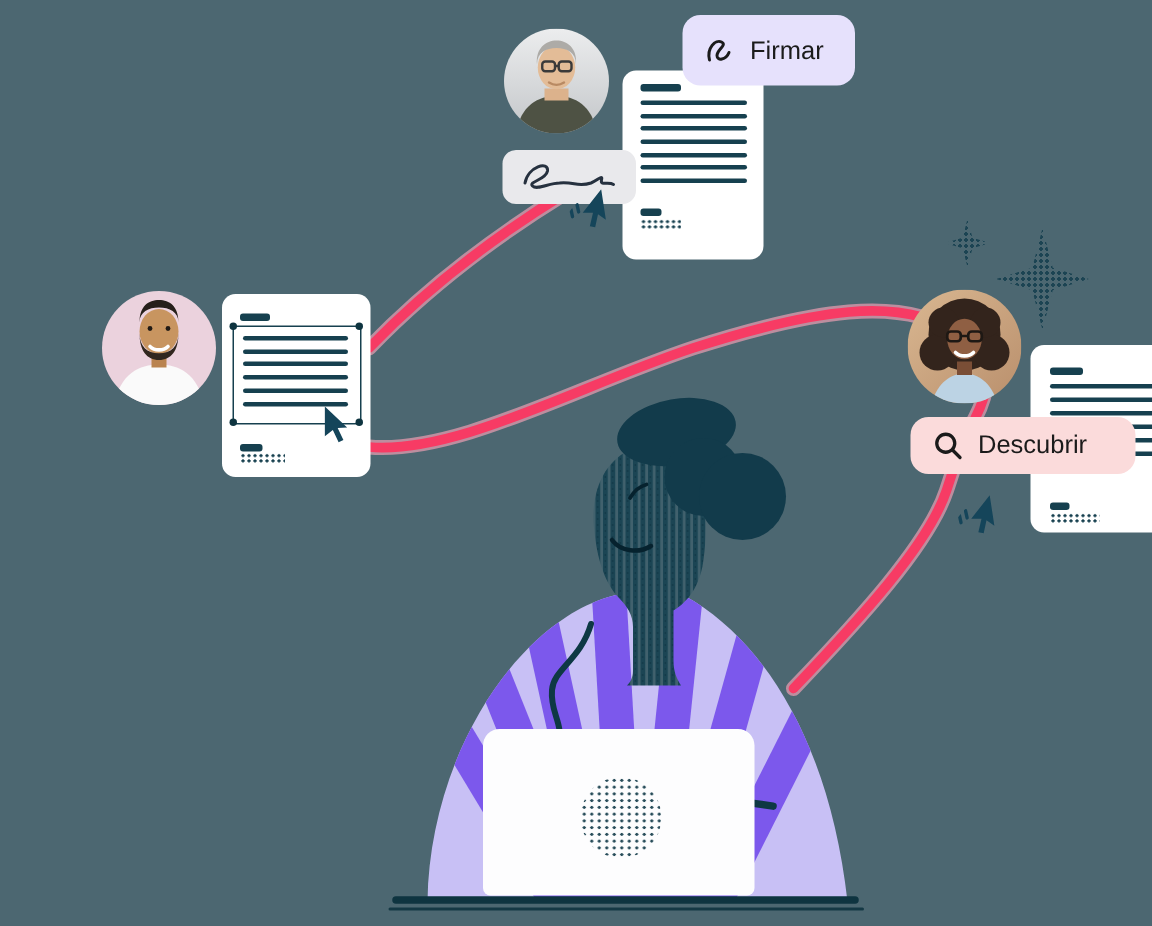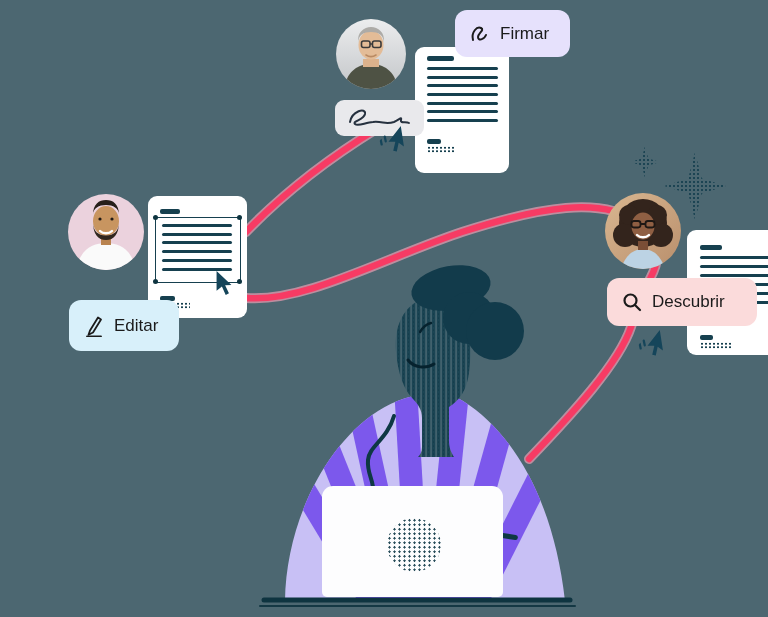--- a/index.html
+++ b/index.html
@@ -226,29 +226,22 @@
     </svg>
   </div>
 
   <div class="chip" style="left:413px;top:10px;width:115px;height:47px;background:#E6E1FC;">
     <svg width="22" height="22" viewBox="0 0 22 22">
       <path d="M4 17 C2 9 8 3 12 5 C16 7 9 10 9 14 C9 18 15 17 17 12" fill="none" stroke="#1B1B1B" stroke-width="2" stroke-linecap="round"></path>
     </svg>
     <span>Firmar</span>
   </div>
 
-  <div class="chip" style="left:27px;top:300px;width:110px;height:51px;background:#D8F0FA;">
-    <svg width="22" height="22" viewBox="0 0 22 22">
-      <path d="M15 2.5 L18 4.5 L10 17.5 L5.5 19.8 L7 15.5 Z" fill="none" stroke="#1B1B1B" stroke-width="1.8" stroke-linejoin="round"></path>
-      <path d="M4 21.5 L18 21.5" stroke="#1B1B1B" stroke-width="1.8" stroke-linecap="round"></path>
-    </svg>
-    <span>Editar</span>
-  </div>
-
-  <div class="chip" style="left:565px;top:278px;width:150px;height:48px;background:#FBDBDB;">
+
+  <div class="chip" style="left:565px;top:278px;width:150px;height:38px;background:#FBDBDB;">
     <svg width="22" height="22" viewBox="0 0 22 22">
       <circle cx="9.5" cy="9.5" r="6" fill="none" stroke="#1B1B1B" stroke-width="2.2"></circle>
       <path d="M14 14 L19 19" stroke="#1B1B1B" stroke-width="2.2" stroke-linecap="round"></path>
     </svg>
     <span>Descubrir</span>
   </div>
 
   <svg class="cursor rot38" style="left:341px;top:126px;" width="25" height="30" viewBox="0 0 20 24">
     <path d="M6 0 L6 16 L10.3 12.6 L13.4 19.3 L16 18 L12.9 11.6 L18 11.3 Z" fill="#15455A"></path>
     <path d="M1 14.5 L4 17 M0 18.5 L3 21" stroke="#15455A" stroke-width="1.8" stroke-linecap="round"></path>

